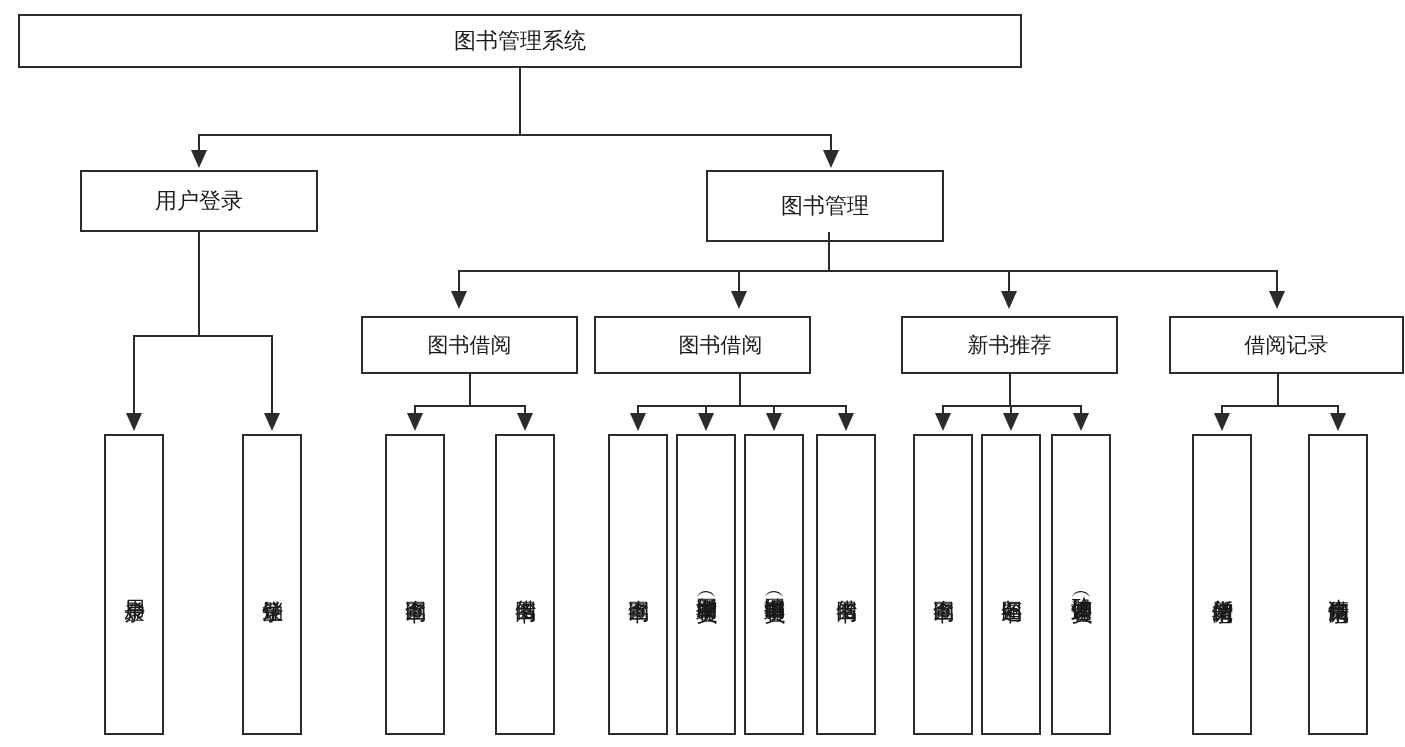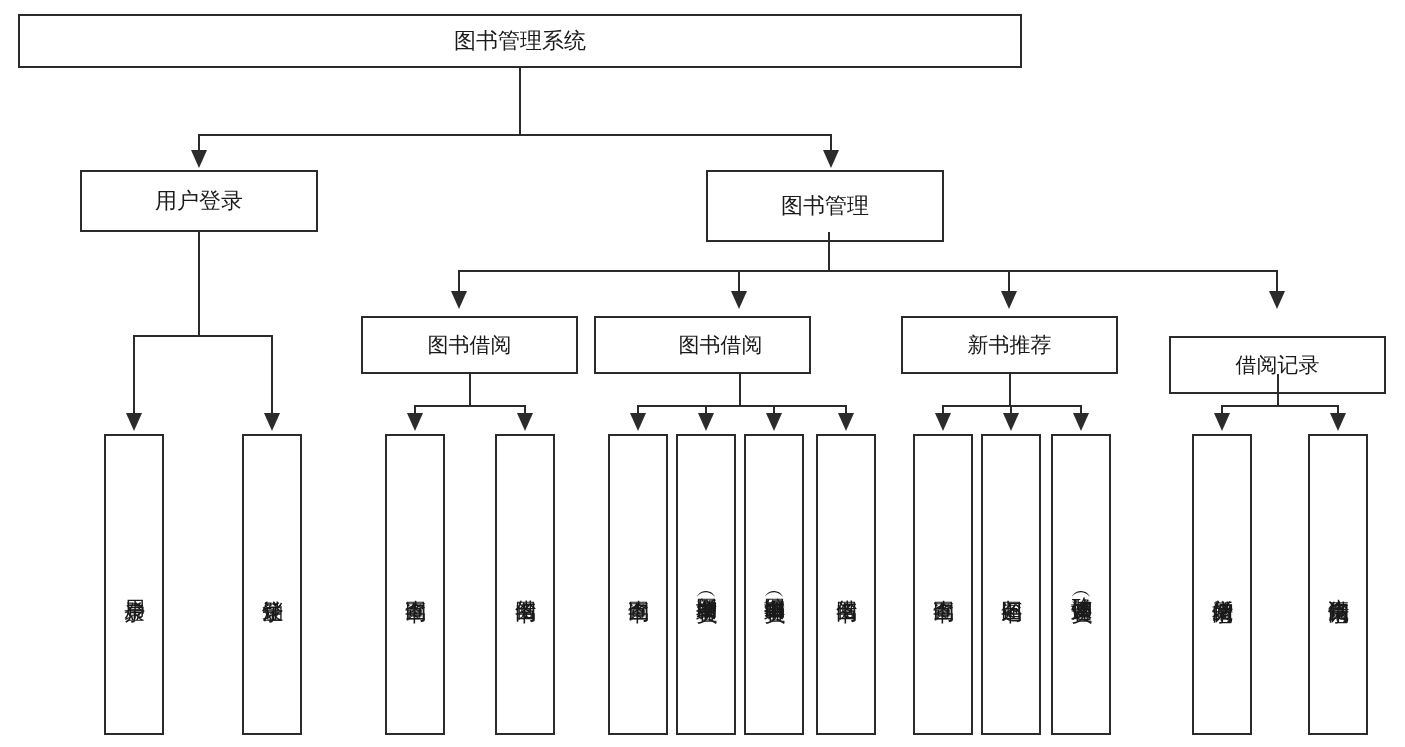--- a/index.html
+++ b/index.html
@@ -128,21 +128,21 @@
 
   <div class="node node-l2" style="left:361px; top:316px; width:217px; height:58px;">
     <span>图书借阅</span>
   </div>
   <div class="node node-l2" style="left:594px; top:316px; width:217px; height:58px;padding-left:36px;">
     <span>图书借阅</span>
   </div>
   <div class="node node-l2" style="left:901px; top:316px; width:217px; height:58px;">
     <span>新书推荐</span>
   </div>
-  <div class="node node-l2" style="left:1169px; top:336px; width:217px; height:58px;text-align:right;">
+  <div class="node node-l2" style="left:1169px; top:316px; width:235px; height:58px;text-align:right;">
     <span>借阅记录</span>
   </div>
 
   <div class="edge edge-v" style="left:469px; top:374px; width:2px; height:33px;"></div>
   <div class="edge edge-h" style="left:414px; top:405px; width:112px; height:2px;"></div>
   <div class="edge edge-v" style="left:414px; top:405px; width:2px; height:10px;"></div>
   <div class="edge edge-v" style="left:524px; top:405px; width:2px; height:10px;"></div>
   <div class="arrow" style="left:407px; top:413px;"></div>
   <div class="arrow" style="left:517px; top:413px;"></div>
 

